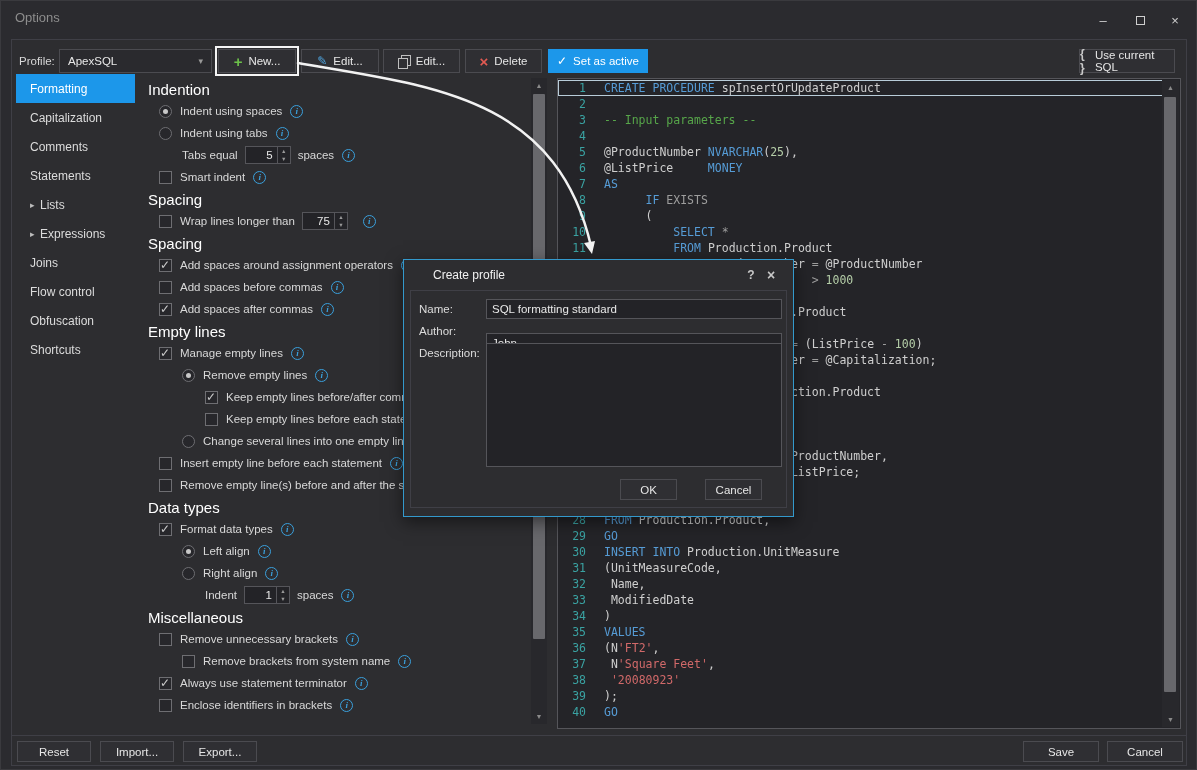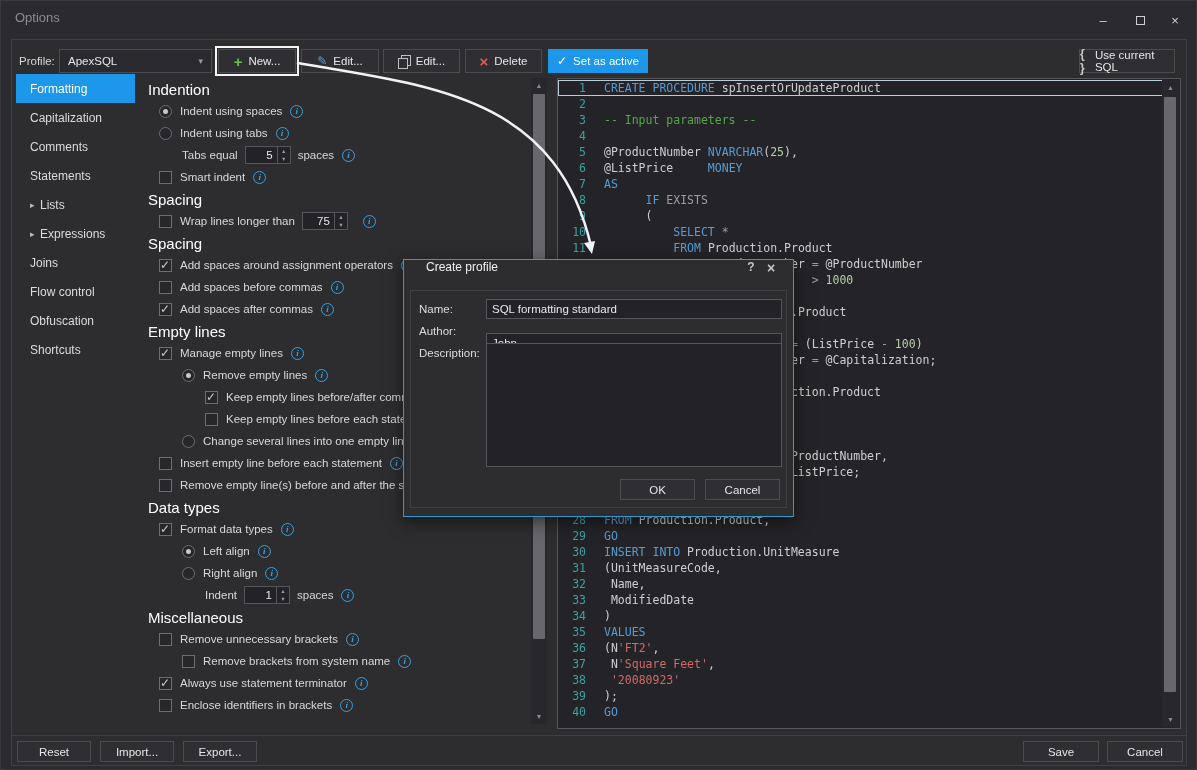--- a/index.html
+++ b/index.html
@@ -68,28 +68,28 @@
   .codelines{position:absolute;left:0;top:1px;right:17px;bottom:0}
   .crow{height:16px;display:flex;align-items:center;font-family:"DejaVu Sans Mono",monospace;font-size:11.5px}
   .crow.sel{box-shadow:inset 0 0 0 1px #B9CDD9}
   .ln{width:28px;text-align:right;color:var(--ln);flex:none}
   .src{margin-left:18px;white-space:pre}
   .tk-k{color:var(--kw)}.tk-t{color:var(--txt)}.tk-c{color:var(--cm)}.tk-n{color:var(--num)}.tk-s{color:var(--str)}.tk-o{color:var(--op)}
   .sb-code{right:1px;top:1px;width:17px;height:647px;position:absolute}
 
   
   .dialog{left:402px;top:258px;width:391px;height:258px;background:#2D2D30;border:1px solid #3399CC;z-index:40;box-shadow:0 5px 16px rgba(0,0,0,.5)}
-  .dlg-title{position:absolute;left:10px;top:0;right:0;height:30px;display:flex;padding:0 12px;color:#F1F1F1;font-size:12px}
+  .dlg-title{position:absolute;left:17px;top:0;right:0;height:30px;display:flex;align-items:center;padding:0 12px;color:#F1F1F1;font-size:12px}
   .dlg-help{margin-left:auto;color:#C8C8C8;font-size:12px;font-weight:bold;width:20px;text-align:center}
   .dlg-close{color:#C8C8C8;font-size:14px;font-weight:bold;width:20px;text-align:center}
   .groupbox{position:absolute;left:6px;top:30px;width:377px;height:218px;border:1px solid #3F3F46}
   .fld-lbl{position:absolute;left:8px;font-size:11.5px;color:#DCDCDC}
   .fld{position:absolute;left:75px;width:296px;height:20px;background:#232327;border:1px solid #55555A;color:#E8E8E8;font-size:11.5px;font-family:"Liberation Sans",sans-serif;padding:0 5px}
   .fld-area{height:124px;resize:none;outline:none}
-  .dlg-btn{position:absolute;width:75px;height:21px}
+  .dlg-btn{position:absolute;width:57px;height:21px}
 
   
   .footer-sep{left:11px;top:734px;width:1174px;border-top:1px solid #3F3F46}
   .fbtn{top:740px;height:21px;width:74px}
 
   
   .anno{left:0;top:0;width:1197px;height:770px;z-index:60;pointer-events:none}
 </style>
 </head>
 <body>

